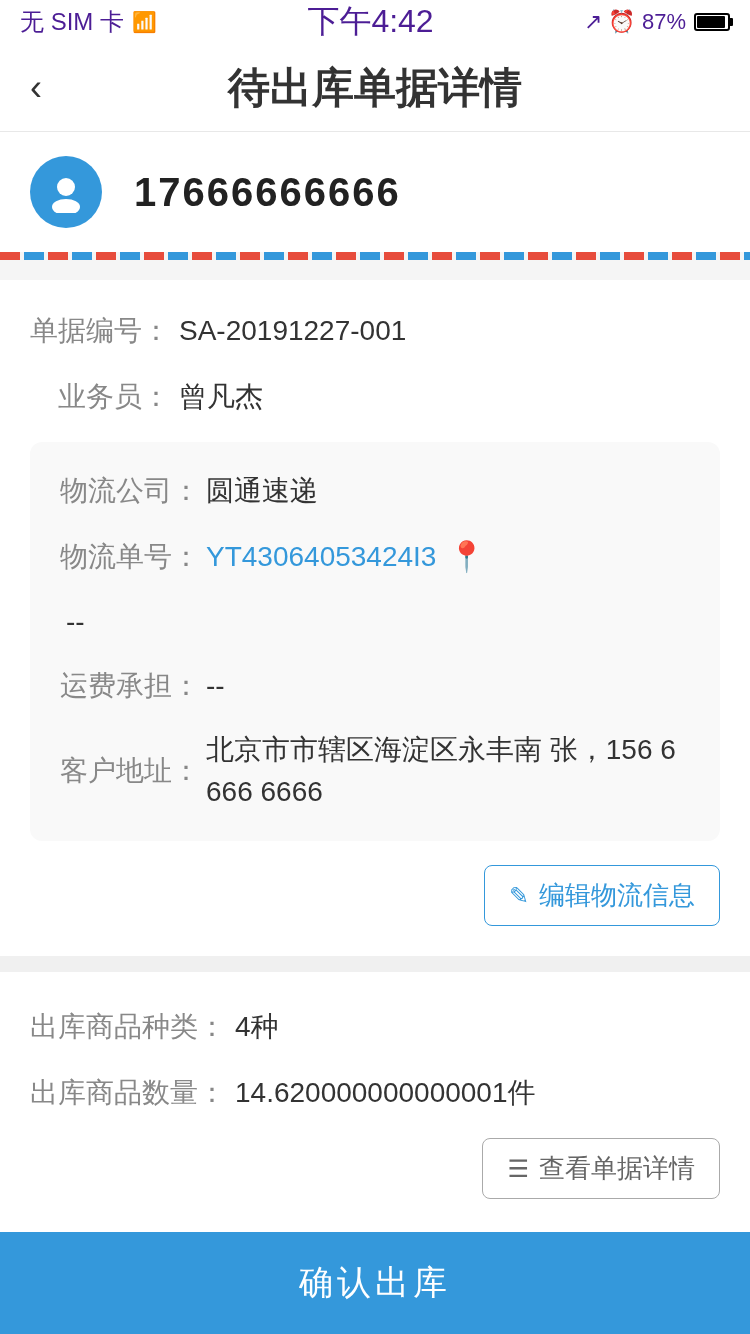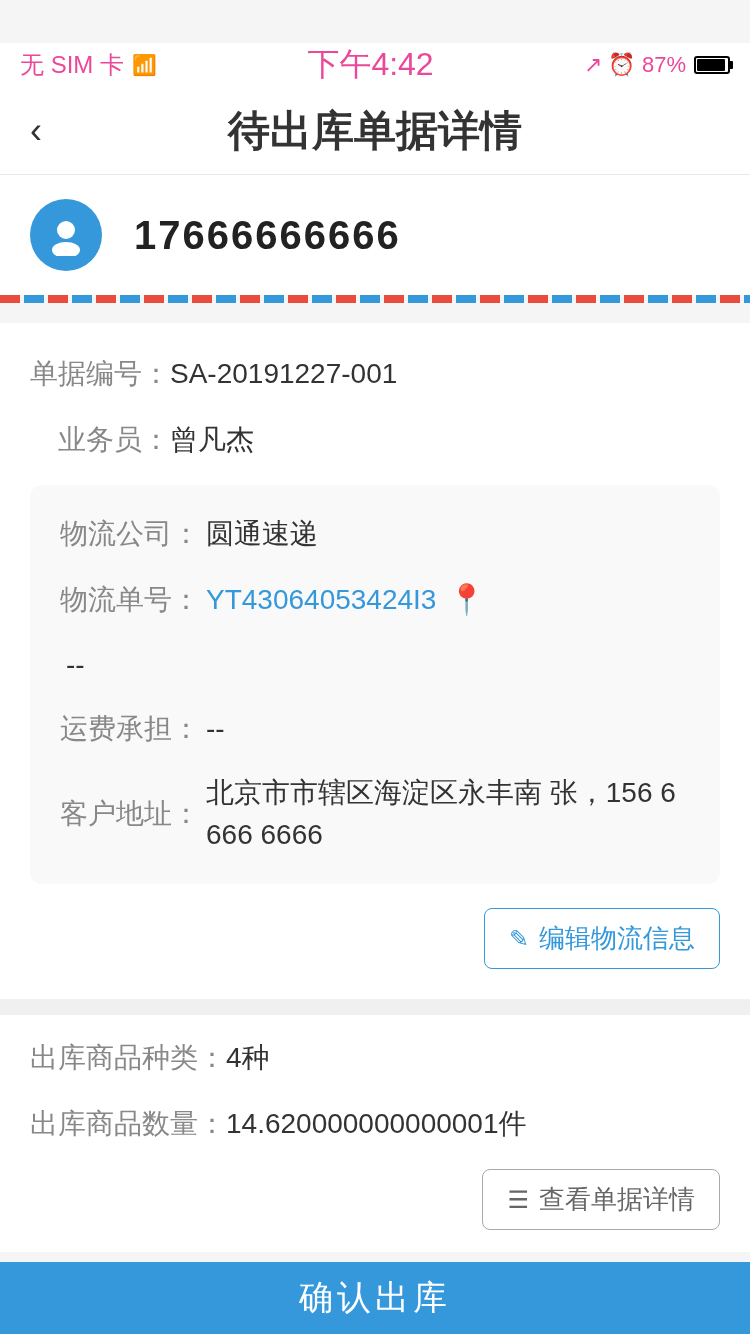--- a/index.html
+++ b/index.html
@@ -17,22 +17,21 @@
     
     .status-bar {
       width: 750px;
       height: 44px;
       background: #fff;
       display: flex;
       align-items: center;
       justify-content: space-between;
       padding: 0 20px;
       font-size: 24px;
-      color: #ec4899;
-      margin-top: 43px;
+      color: #4c1d95;
     }
     .status-left { display: flex; align-items: center; gap: 8px; }
     .status-center { font-size: 32px; font-weight: 500; }
     .status-right { display: flex; align-items: center; gap: 6px; font-size: 22px; }
     .wifi-icon { font-size: 20px; }
     .battery-bar {
       display: inline-block;
       width: 36px;
       height: 18px;
       border: 2px solid #000;
@@ -128,20 +127,21 @@
       margin-top: 20px;
       padding: 30px 30px;
     }
 
     .info-row {
       display: flex;
       align-items: center;
       margin-bottom: 24px;
       font-size: 28px;
       line-height: 1.5;
+      gap: 9px;
     }
     .info-row:last-child { margin-bottom: 0; }
     .info-label {
       color: #888;
       min-width: 140px;
       text-align: right;
       flex-shrink: 0;
     }
     .info-value {
       color: #333;
@@ -204,21 +204,21 @@
     
     .section-divider {
       height: 16px;
       background: #f0f0f0;
       margin-top: 0;
     }
 
     
     .goods-section {
       background: #fff;
-      padding: 22px 30px;
+      padding: 34px 30px;
     }
 
     
     .view-btn {
       display: flex;
       align-items: center;
       justify-content: flex-end;
       margin-top: 24px;
     }
     .view-btn-inner {
@@ -239,21 +239,21 @@
       background: #f5f5f5;
     }
 
     
     .confirm-btn-wrap {
       position: fixed;
       bottom: 0;
       left: 0;
       width: 750px;
       background: #3498db;
-      padding: 13px 0;
+      padding: 28px 0;
       text-align: center;
       cursor: pointer;
     }
     .confirm-btn-text {
       font-size: 34px;
       color: #fff;
       font-weight: 500;
       letter-spacing: 4px;
     }
   </style>

